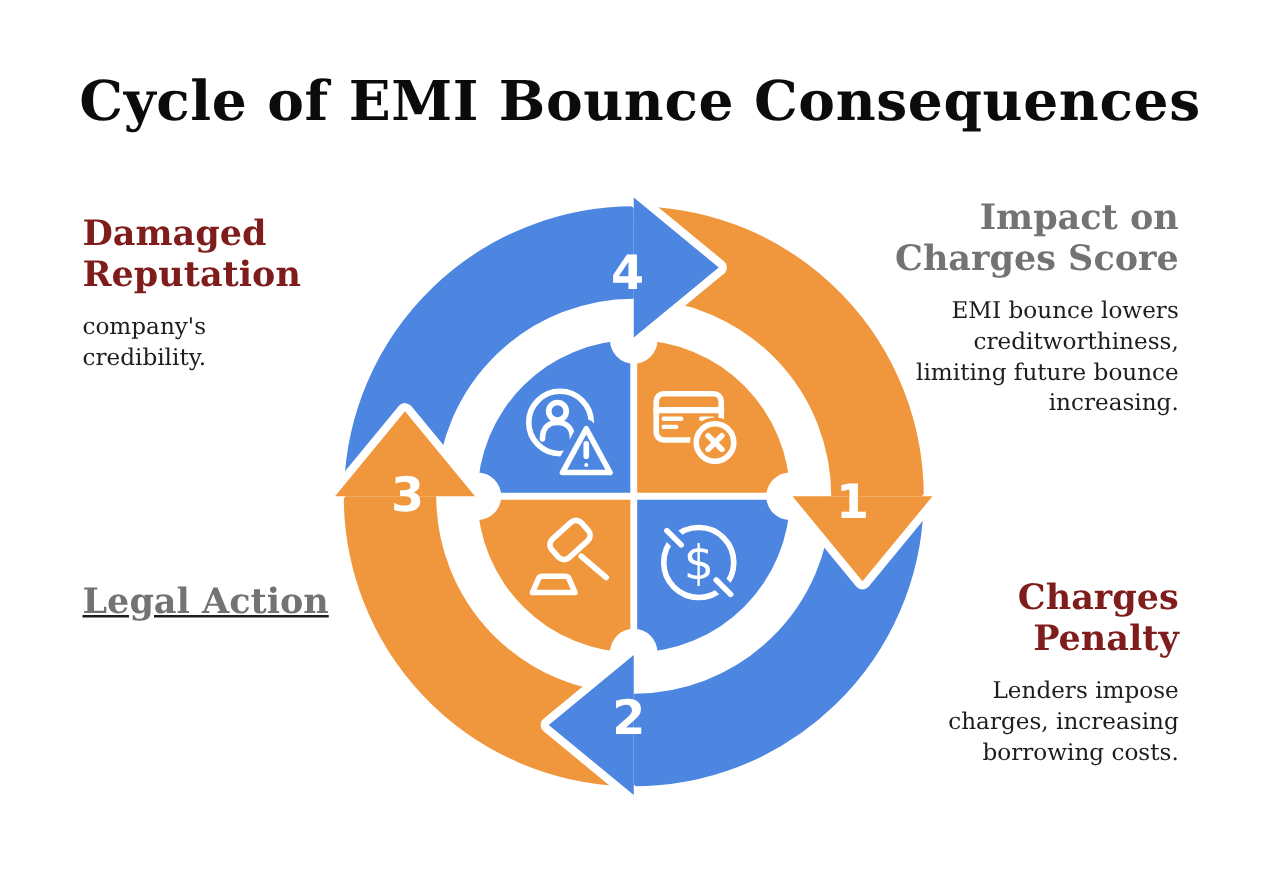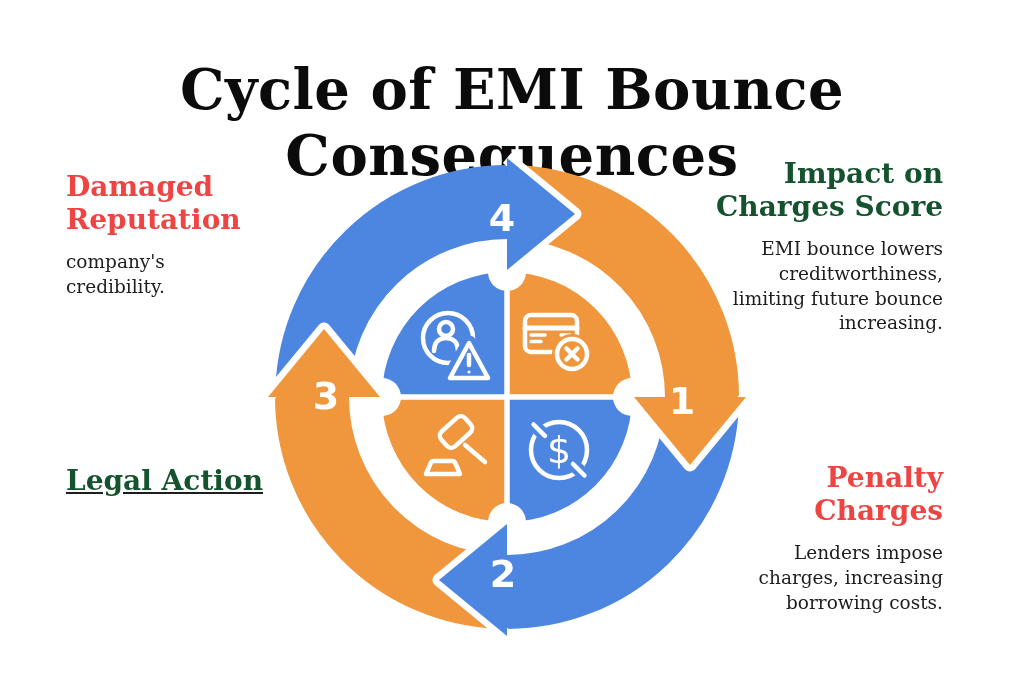--- a/index.html
+++ b/index.html
@@ -2,29 +2,29 @@
 <html><head>
 <meta charset="utf-8">
 <style>
   html,body{margin:0;padding:0;background:#ffffff;}
   #stage{
     position:relative;width:1024px;height:698px;background:#ffffff;overflow:hidden;
     font-family:"DejaVu Serif","Liberation Serif",serif;color:#1d1d1d;
   }
   .page-title{
     position:absolute;top:56px;left:0;right:0;text-align:center;
-    font-size:56px;font-weight:bold;color:#0b0b0b;letter-spacing:.5px;margin:0;
+    font-size:44px;font-weight:bold;color:#0b0b0b;letter-spacing:.5px;margin:0;
   }
   .block{position:absolute;}
   .block .h{font-size:28px;font-weight:bold;line-height:1.18;margin:0;}
   .block .h span{display:block;}
   .block .b{font-size:18.5px;line-height:1.34;margin:14px 0 0 0;}
   .block .b span{display:block;}
-  .h-blue{color:#ef4444;}
-  .h-orange{color:#14532d;}
+  .h-blue{color:#7f1d1d;}
+  .h-orange{color:#737373;}
   .tl{left:66px;top:170px;width:215px;text-align:left;}
   .tr{right:81px;top:157px;width:270px;text-align:right;}
   .bl{left:66px;top:464px;width:230px;text-align:left;text-decoration:underline;}
   .br{right:81px;top:461px;width:250px;text-align:right;}
   .diagram{position:absolute;left:272px;top:162px;width:470px;height:470px;overflow:visible;}
   svg{overflow:visible;}
   .num{
     font-family:"DejaVu Sans","Liberation Sans",sans-serif;
     font-weight:bold;font-size:38px;fill:#ffffff;
   }
@@ -61,22 +61,22 @@
   </div>
 
   <div class="block bl">
     <h2 class="h h-orange">
       <span>Legal Action</span>
     </h2>
   </div>
 
   <div class="block br">
     <h2 class="h h-blue">
+      <span>Charges</span>
       <span>Penalty</span>
-      <span>Charges</span>
     </h2>
     <p class="b">
       <span>Lenders impose</span>
       <span>charges, increasing</span>
       <span>borrowing costs.</span>
     </p>
   </div>
 
   <svg class="diagram" viewBox="0 0 470 470">
 

